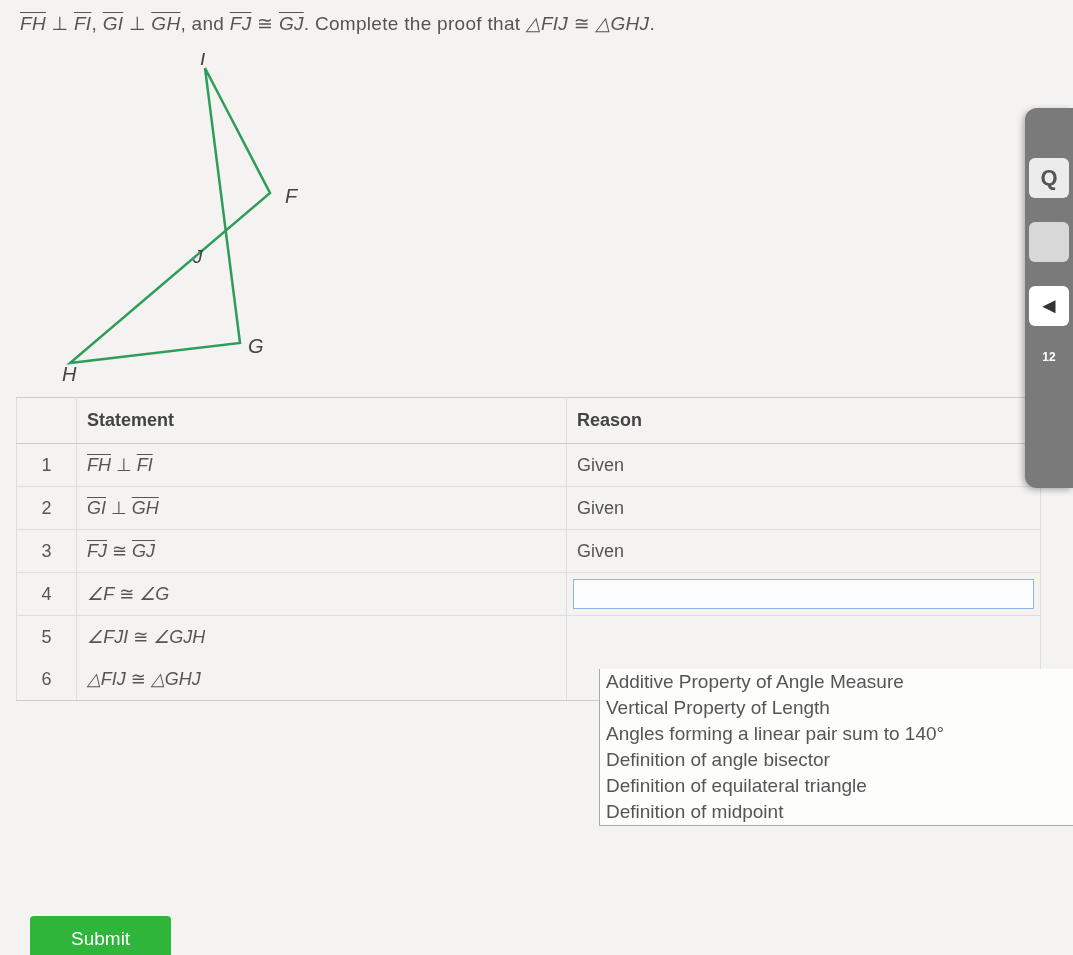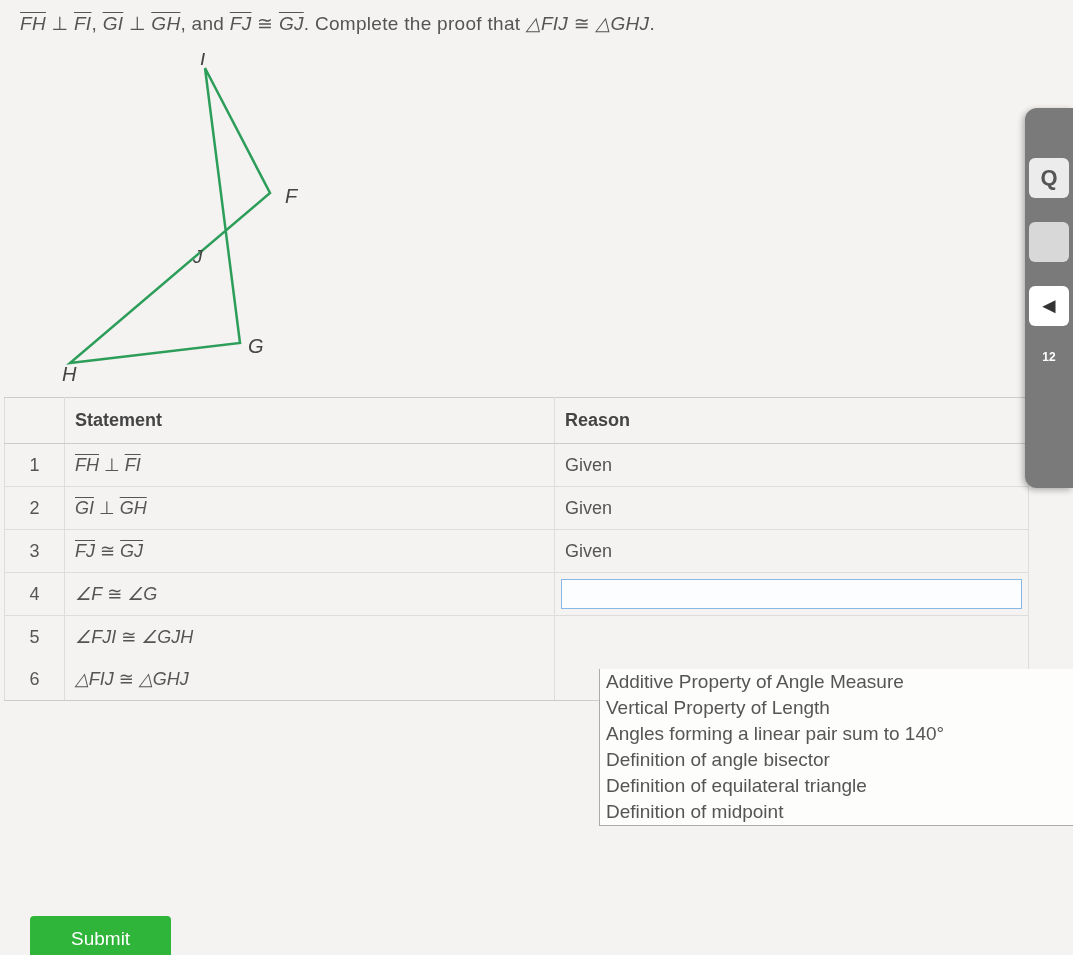--- a/index.html
+++ b/index.html
@@ -21,21 +21,21 @@
     .seg { text-decoration: overline; font-style: italic; }
     .it { font-style: italic; }
     .diagram {
       margin: 10px 0 10px 60px;
       width: 280px;
       height: 330px;
     }
     .proof-table {
       border-collapse: collapse;
       width: 1025px;
-      margin-left: 4px;
+      margin-left: 16px;
       font-size: 18px;
     }
     .proof-table th {
       text-align: left;
       font-weight: bold;
       color: #444;
       padding: 12px 10px;
       border-top: 1px solid #ccc;
       border-bottom: 1px solid #ccc;
       background: #f4f3f1;

